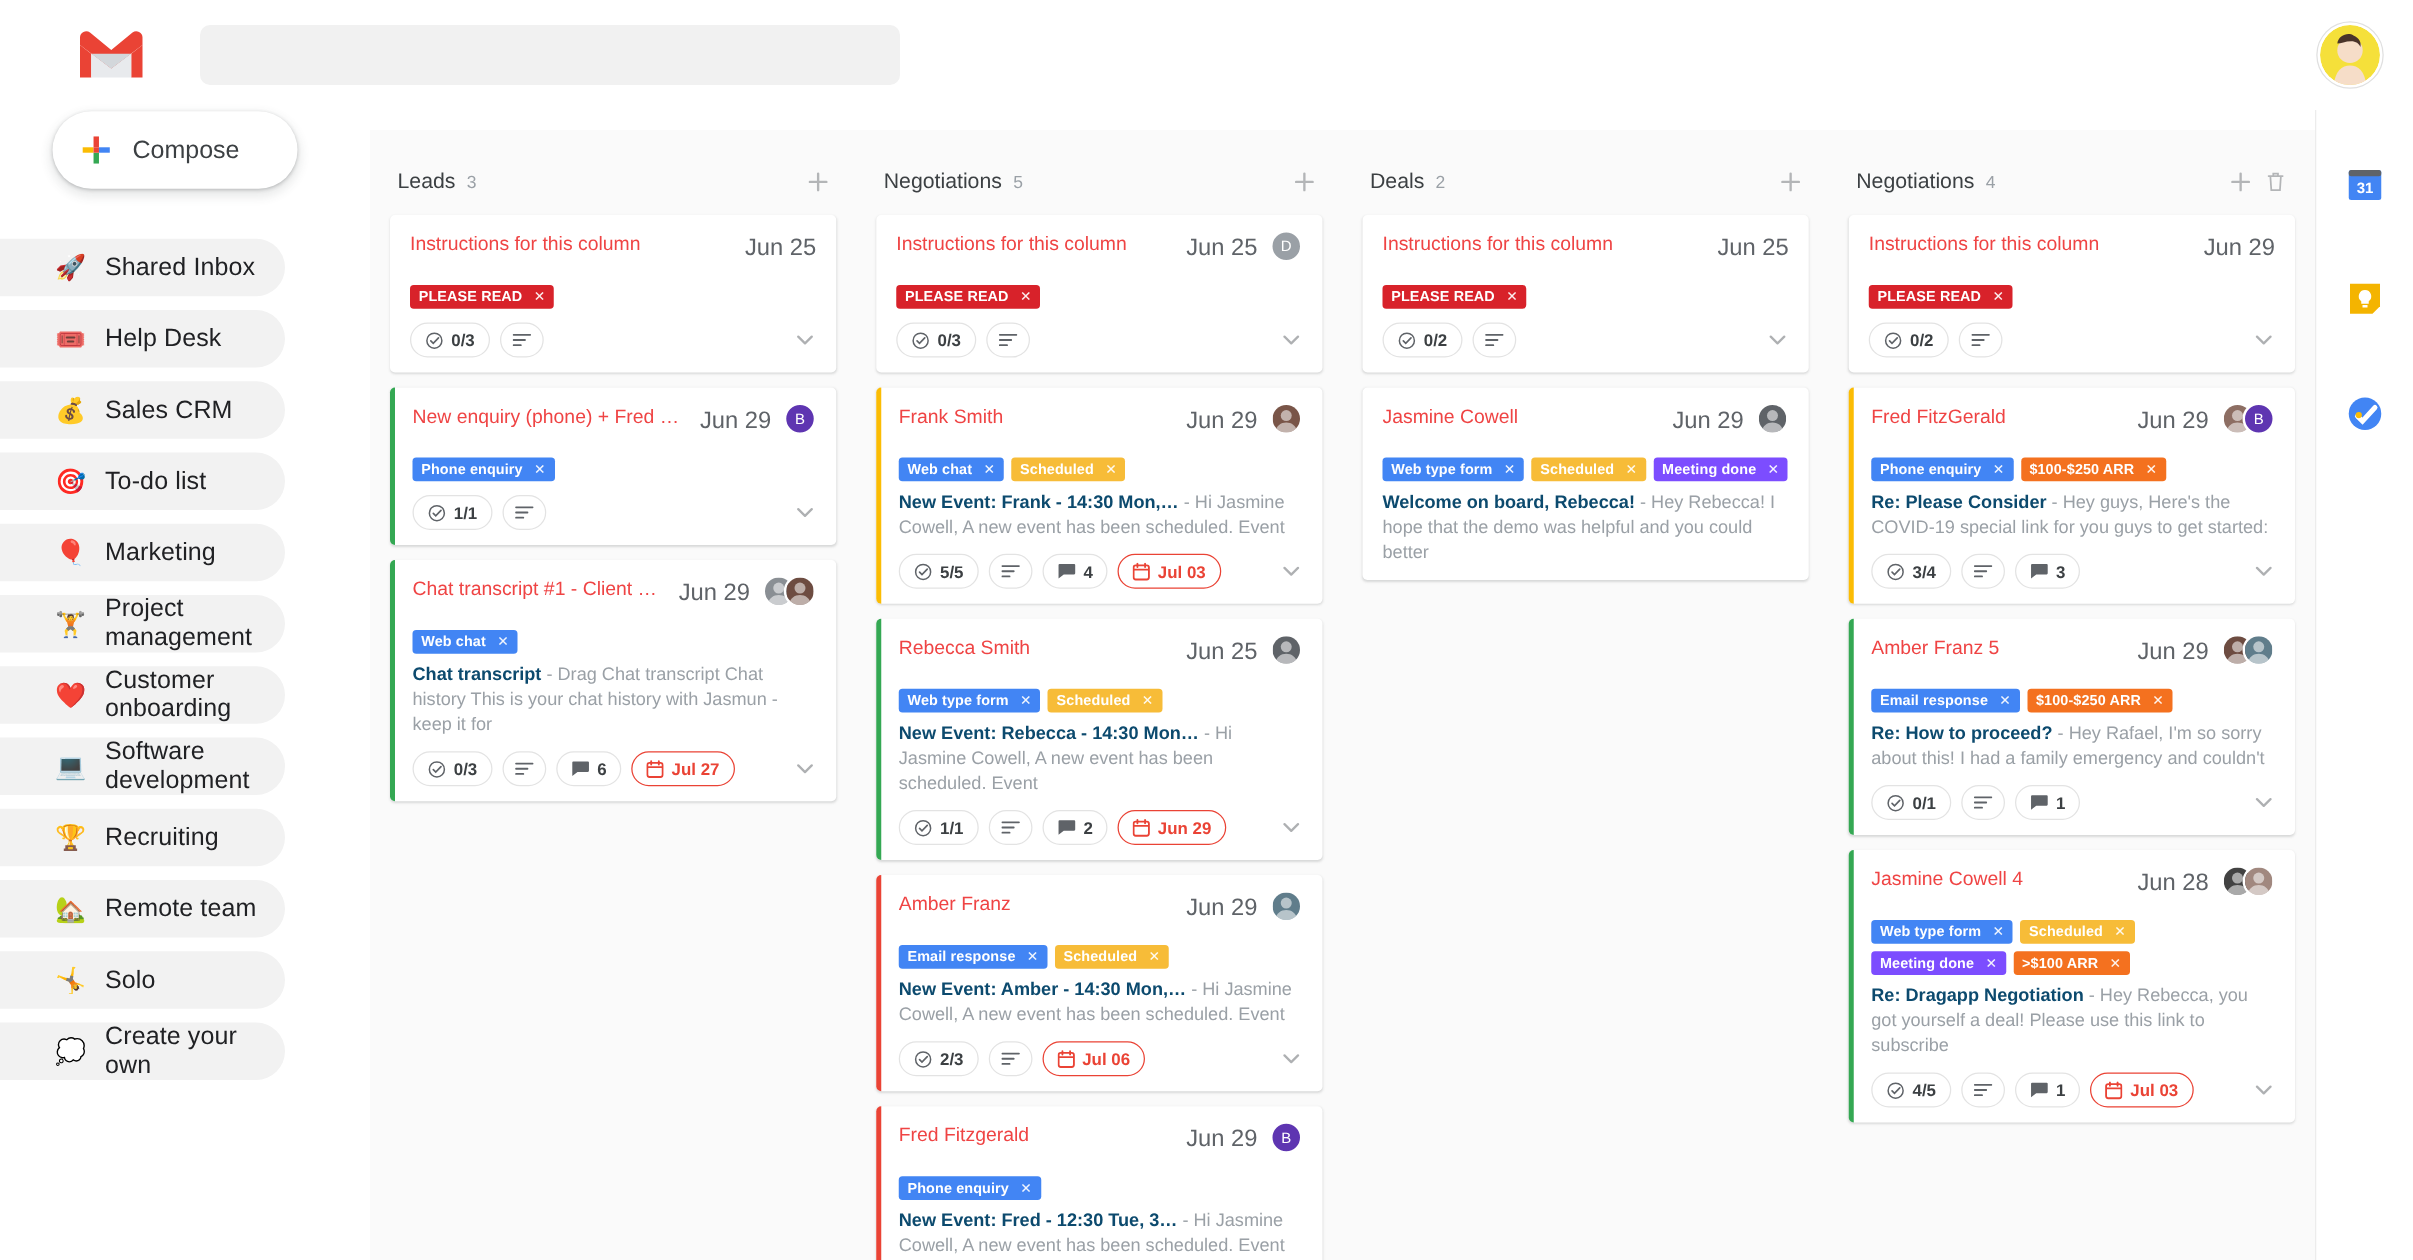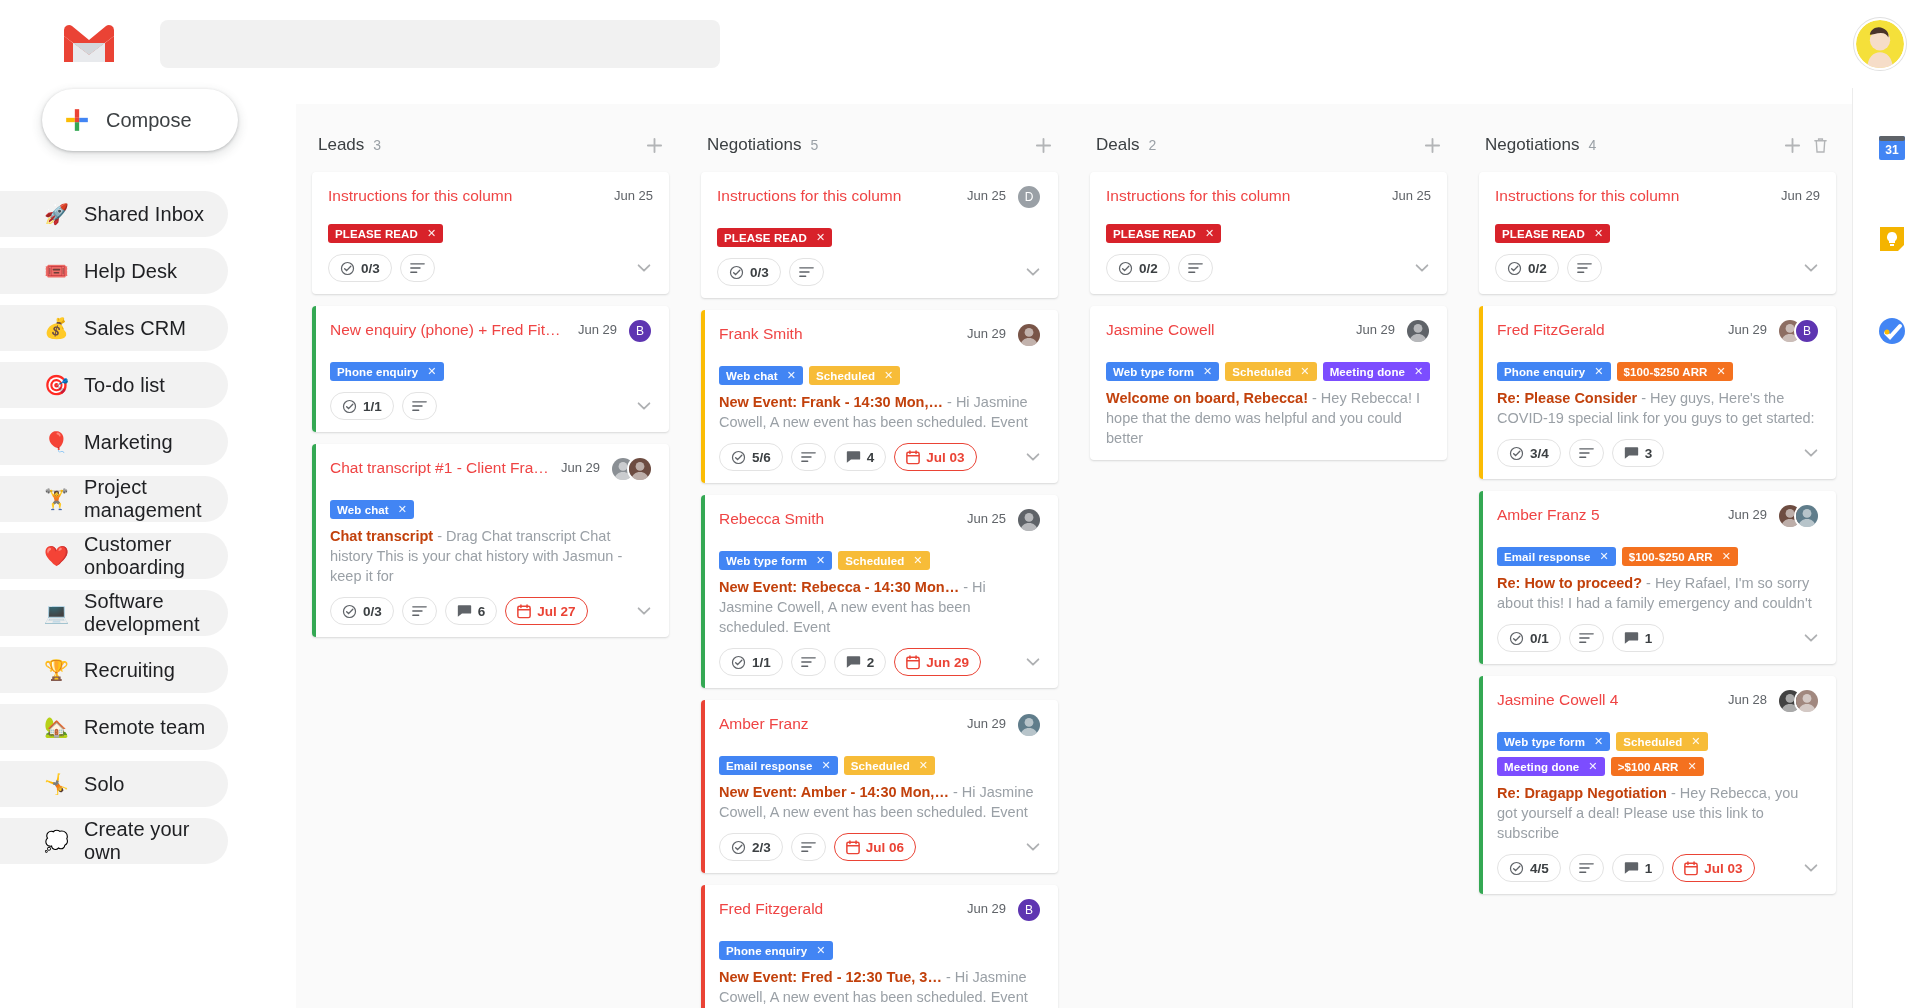--- a/index.html
+++ b/index.html
@@ -84,42 +84,42 @@
   .card .leftbar {
     position: absolute; left: 0; top: 0; bottom: 0; width: 4px;
     border-radius: 4px 0 0 4px;
   }
   .card-top { display: flex; align-items: flex-start; }
   .card-title {
     font-size: 15.5px; color: #ef4444; line-height: 20px;
     flex: 1 1 auto; overflow: hidden; white-space: nowrap; text-overflow: ellipsis;
     padding-right: 10px;
   }
-  .card-date { font-size: 13px; color: #5f6368; white-space: nowrap; margin-top: 2px; }
+  .card-date { font-size: 19px; color: #5f6368; white-space: nowrap; margin-top: 2px; }
   .avatars { display: flex; margin-left: 10px; margin-top: -2px; flex: 0 0 auto; }
   .av {
     width: 26px; height: 26px; border-radius: 50%;
     border: 2px solid #ffffff; margin-left: -9px;
     display: flex; align-items: center; justify-content: center;
     font-size: 12px; color: #ffffff; font-weight: 500;
     overflow: hidden; background-size: cover;
   }
   .av:first-child { margin-left: 0; }
 
   .tags { display: flex; flex-wrap: wrap; gap: 6px; margin-top: 18px; }
   .tag {
     display: inline-flex; align-items: center; gap: 9px;
     height: 19px; padding: 0 7px; border-radius: 3px;
     font-size: 11.5px; font-weight: 700; color: #ffffff;
     letter-spacing: .1px; white-space: nowrap;
   }
   .tag .x { font-size: 11px; font-weight: 400; opacity: .92; }
 
   .snippet { margin-top: 7px; font-size: 14.5px; line-height: 20px; color: #9aa0a6; }
-  .snippet b { color: #c2410c; font-weight: 700; }
+  .snippet b { color: #0c4a6e; font-weight: 700; }
 
   .card-foot { display: flex; align-items: center; gap: 8px; margin-top: 11px; }
   .pill {
     display: inline-flex; align-items: center; gap: 6px;
     height: 28px; padding: 0 11px; border-radius: 16px;
     border: 1px solid #e3e3e3; background: #ffffff;
     font-size: 13.5px; color: #3c4043; font-weight: 700;
   }
   .pill.icon-only { padding: 0 9px; }
   .pill.due { border-color: #ea4335; color: #ea4335; }
@@ -426,21 +426,21 @@
             <span class="x">✕</span>
           </span>
         </div>
         <div class="snippet"><b>New Event: Frank - 14:30 Mon,…</b><span> - Hi Jasmine Cowell, A new event has been scheduled. Event</span></div>
         <div class="card-foot">
           <span class="pill">
             <svg width="15" height="15" viewBox="0 0 20 20">
               <circle cx="10" cy="10" r="8" fill="none" stroke="#5f6368" stroke-width="1.6"></circle>
               <path d="M6.2 10.2l2.6 2.6L14.4 7" fill="none" stroke="#5f6368" stroke-width="1.8" stroke-linecap="round"></path>
             </svg>
-            <span>5/6</span>
+            <span>5/5</span>
           </span>
           <span class="pill icon-only">
             <svg width="15" height="12" viewBox="0 0 18 14">
               <path d="M1 2h16M1 7h11M1 12h7" stroke="#5f6368" stroke-width="1.7" stroke-linecap="round"></path>
             </svg>
           </span>
           <span class="pill">
             <svg width="15" height="14" viewBox="0 0 18 16">
               <path d="M1 2a1 1 0 0 1 1-1h14a1 1 0 0 1 1 1v8a1 1 0 0 1-1 1H6l-5 4z" fill="#5f6368"></path>
             </svg>

